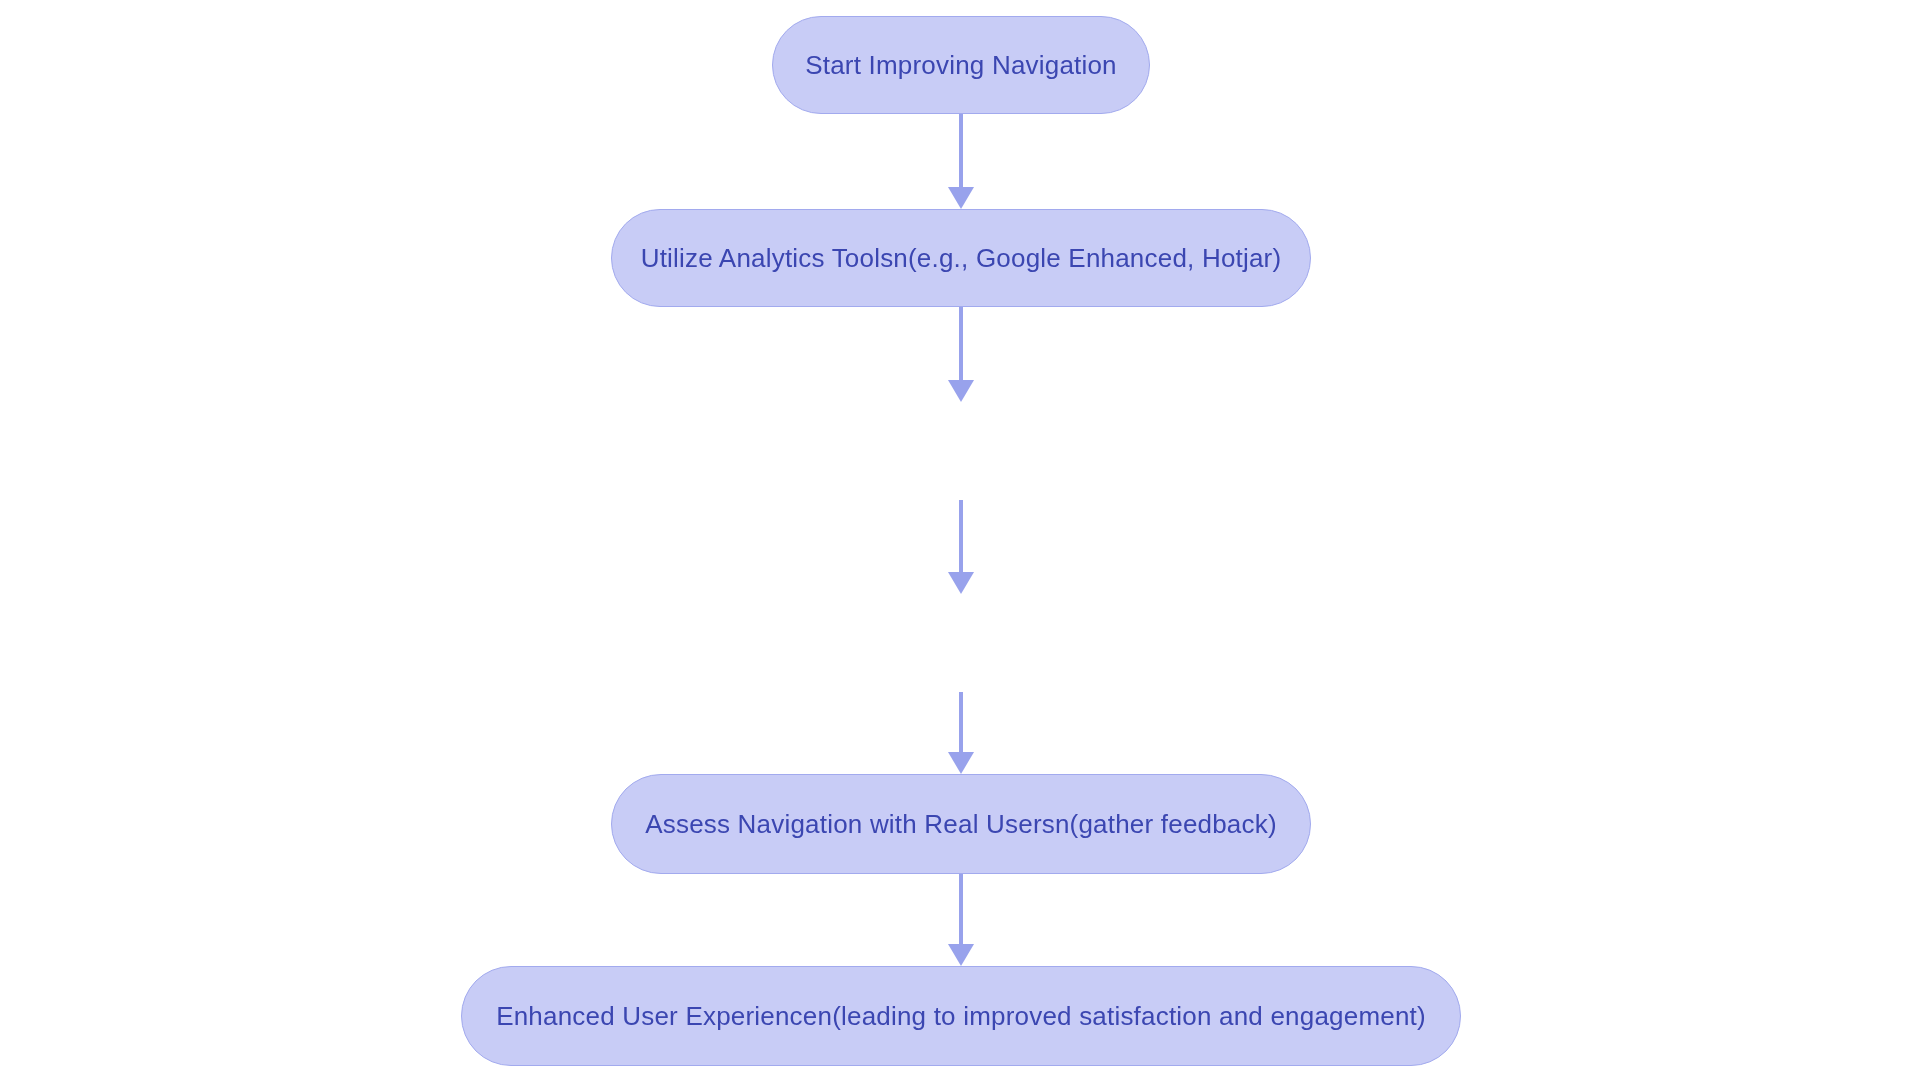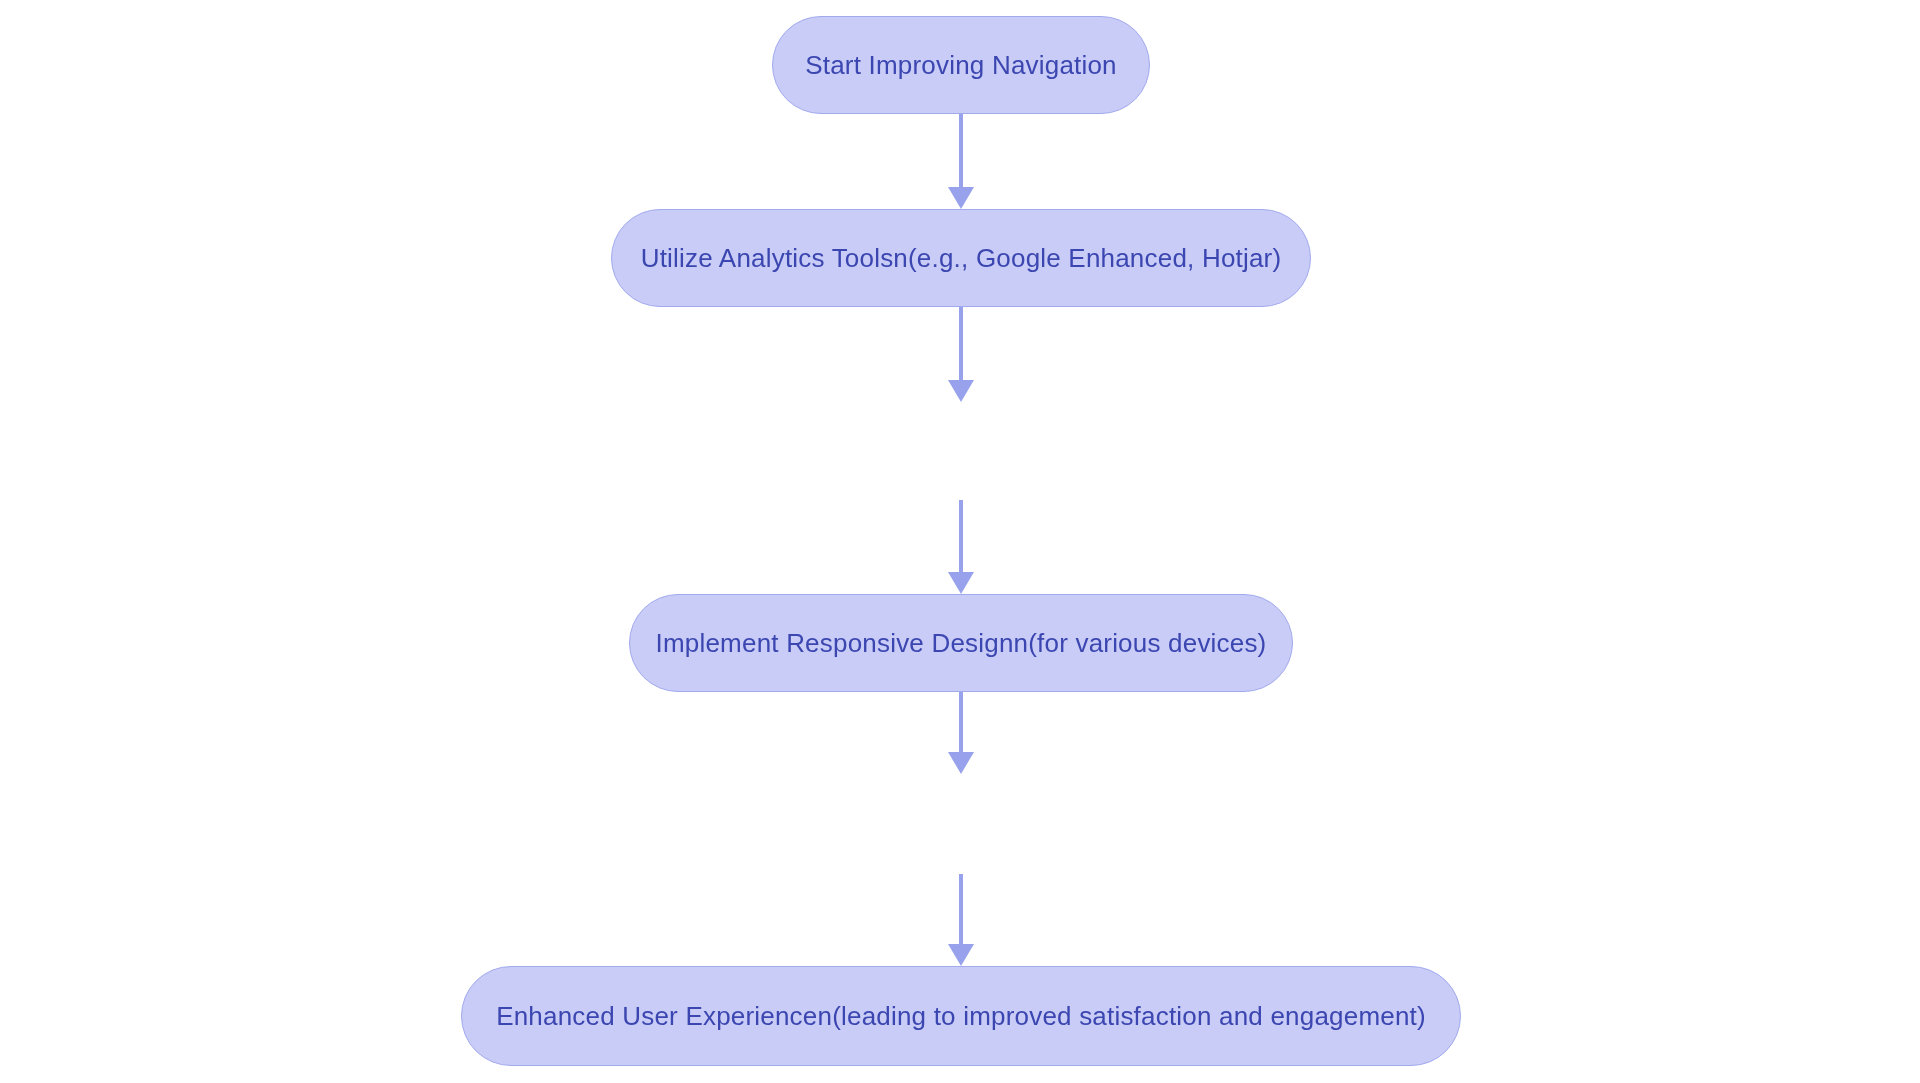--- a/index.html
+++ b/index.html
@@ -86,29 +86,29 @@
     <div class="arrow-line"></div>
     <div class="arrow-head"></div>
   </div>
 
 
   <div class="arrow" id="arrow-2">
     <div class="arrow-line"></div>
     <div class="arrow-head"></div>
   </div>
 
-  <div class="node" id="node-3">
-    <span>Implement Responsive Designn(for various devices)</span>
-  </div>
 
   <div class="arrow" id="arrow-3">
     <div class="arrow-line"></div>
     <div class="arrow-head"></div>
   </div>
 
+  <div class="node" id="node-4">
+    <span>Assess Navigation with Real Usersn(gather feedback)</span>
+  </div>
 
   <div class="arrow" id="arrow-4">
     <div class="arrow-line"></div>
     <div class="arrow-head"></div>
   </div>
 
   <div class="node" id="node-5">
     <span>Enhanced User Experiencen(leading to improved satisfaction and engagement)</span>
   </div>
 

